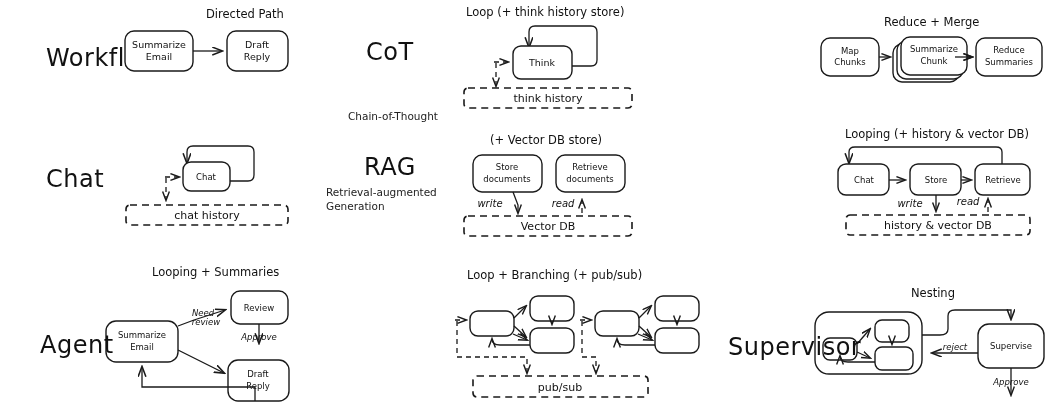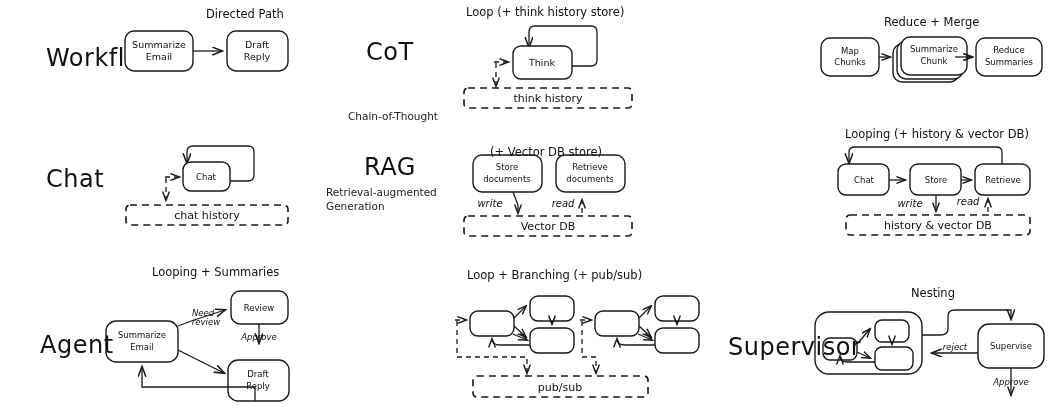--- a/index.html
+++ b/index.html
@@ -273,21 +273,21 @@
   <div class="pattern-sub" style="left:348px; top:70px;margin-top:39px;">Chain-of-Thought</div>
   <div class="caption" style="left:466px; top:5px;">Loop (+ think history store)</div>
 
   <div class="caption" style="left:884px; top:15px;">Reduce + Merge</div>
 
   <div class="pattern-name" style="left:8px; top:165px;">Chat</div>
 
   <div class="pattern-name" style="left:326px; top:153px;">RAG</div>
   <div class="pattern-sub" style="left:326px; top:185px;">Retrieval-augmented
 Generation</div>
-  <div class="caption" style="left:490px; top:145px;">(+ Vector DB store)</div>
+  <div class="caption" style="left:490px; top:133px;">(+ Vector DB store)</div>
 
   <div class="caption" style="left:845px; top:127px;">Looping (+ history &amp; vector DB)</div>
 
   <div class="pattern-name" style="left:2px; top:331px;">Agent</div>
   <div class="caption" style="left:152px; top:265px;">Looping + Summaries</div>
 
   <div class="caption" style="left:467px; top:268px;">Loop + Branching (+ pub/sub)</div>
 
   <div class="pattern-name" style="left:690px; top:333px;">Supervisor</div>
   <div class="caption" style="left:911px; top:286px;">Nesting</div>

